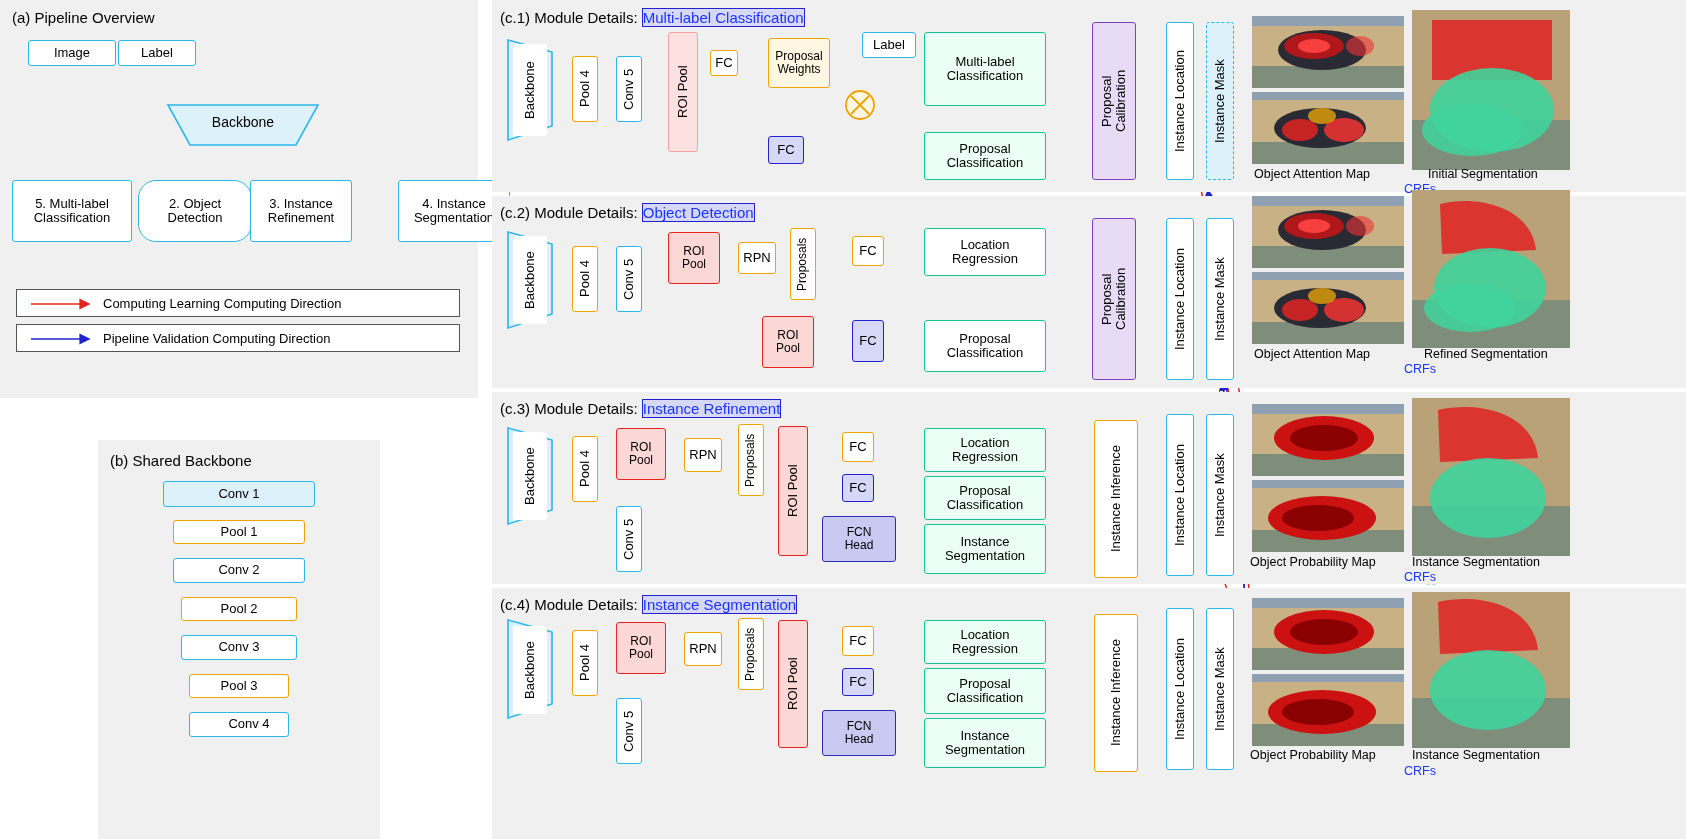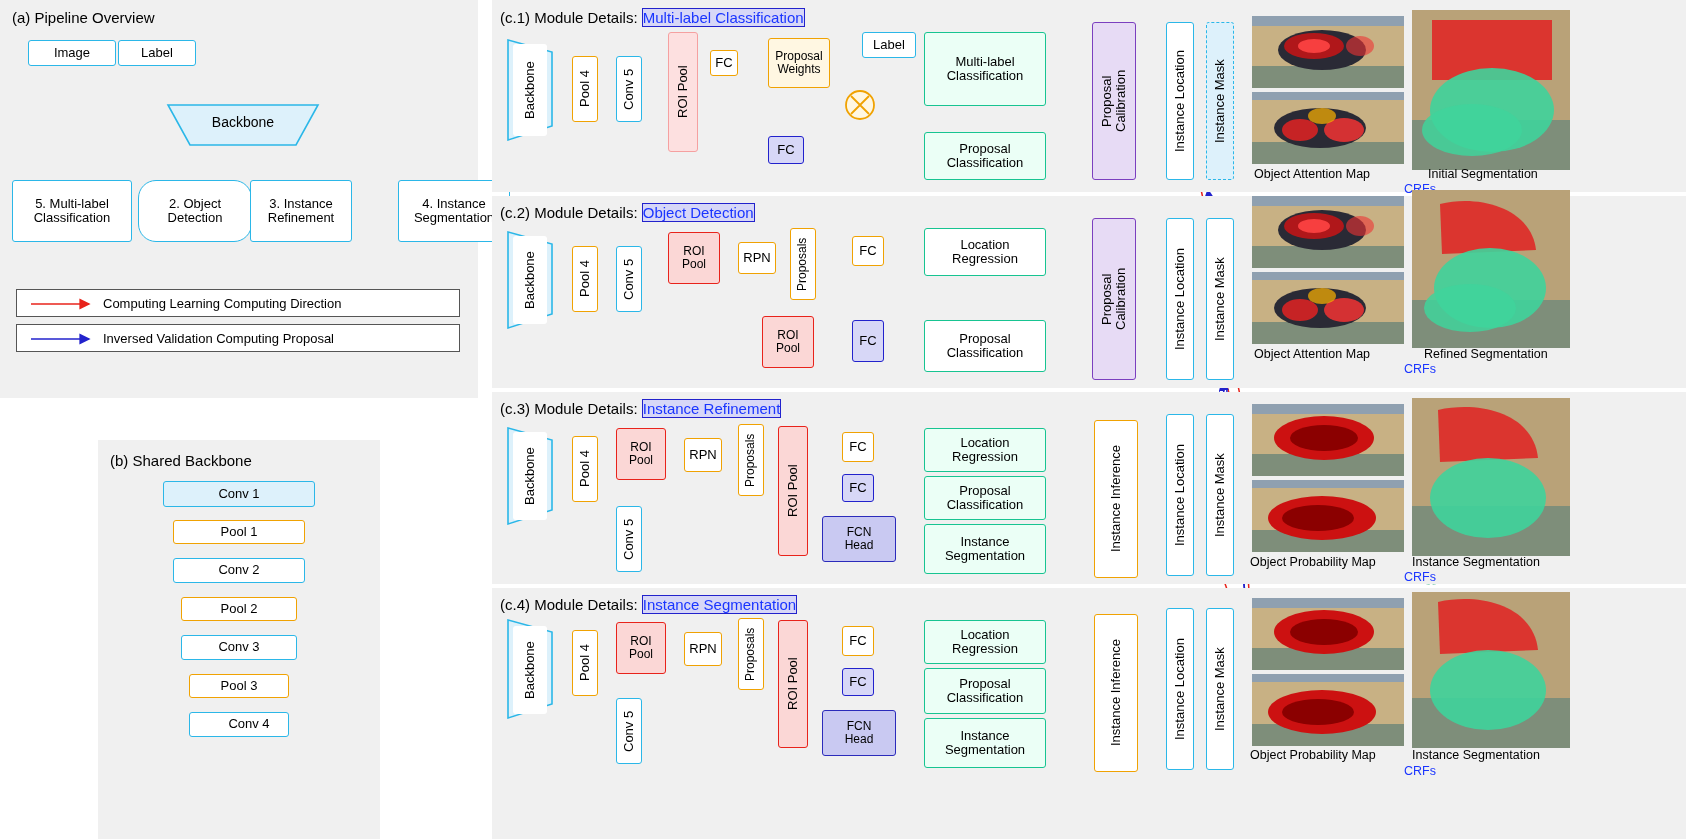--- a/index.html
+++ b/index.html
@@ -240,21 +240,21 @@
 <div class="legend" style="left:16px;top:289px;width:444px;height:28px;">
   <svg style="left:10px;top:8px;width:76px;height:12px;">
       <path d="M4,6 L62,6" stroke="#e8231b" stroke-width="1.6" marker-end="url(#ar)"></path>
     </svg>
   <span>Computing Learning Computing Direction</span>
 </div>
 <div class="legend" style="left:16px;top:324px;width:444px;height:28px;">
   <svg style="left:10px;top:8px;width:76px;height:12px;">
       <path d="M4,6 L62,6" stroke="#2222cc" stroke-width="1.6" marker-end="url(#ab)"></path>
     </svg>
-  <span>Inversed Validation Computing Proposal</span>
+  <span>Pipeline Validation Computing Direction</span>
 </div>
 
 <div class="panel" style="left:98px;top:440px;width:282px;height:399px;"></div>
 <div class="ttl" style="left:110px;top:452px;">
   <span>(b) </span><span>Shared Backbone</span>
 </div>
 
 <div class="box cyanf" style="left:163px;top:481px;width:152px;height:26px;">
     <span>Conv  1</span>
   </div>

